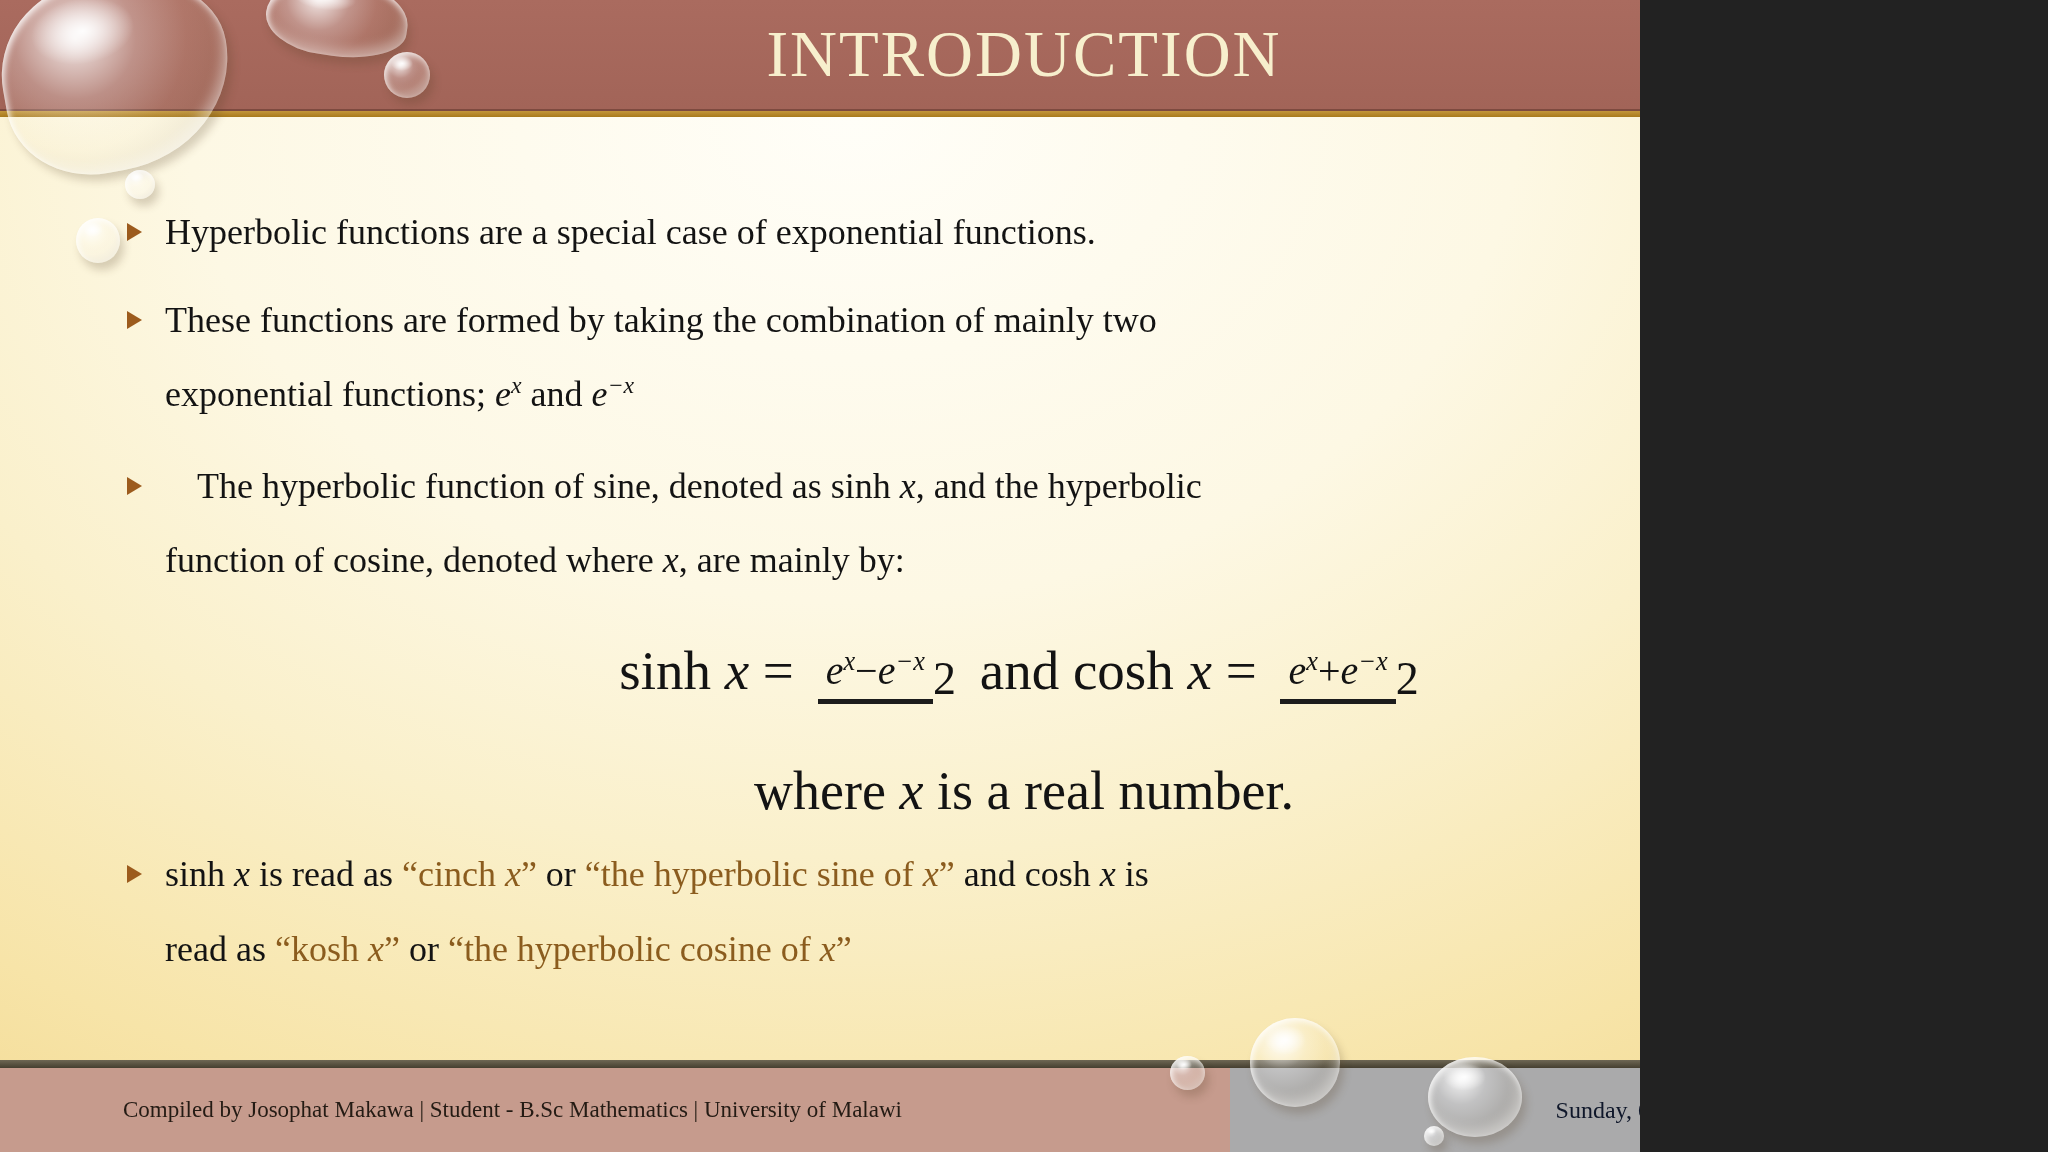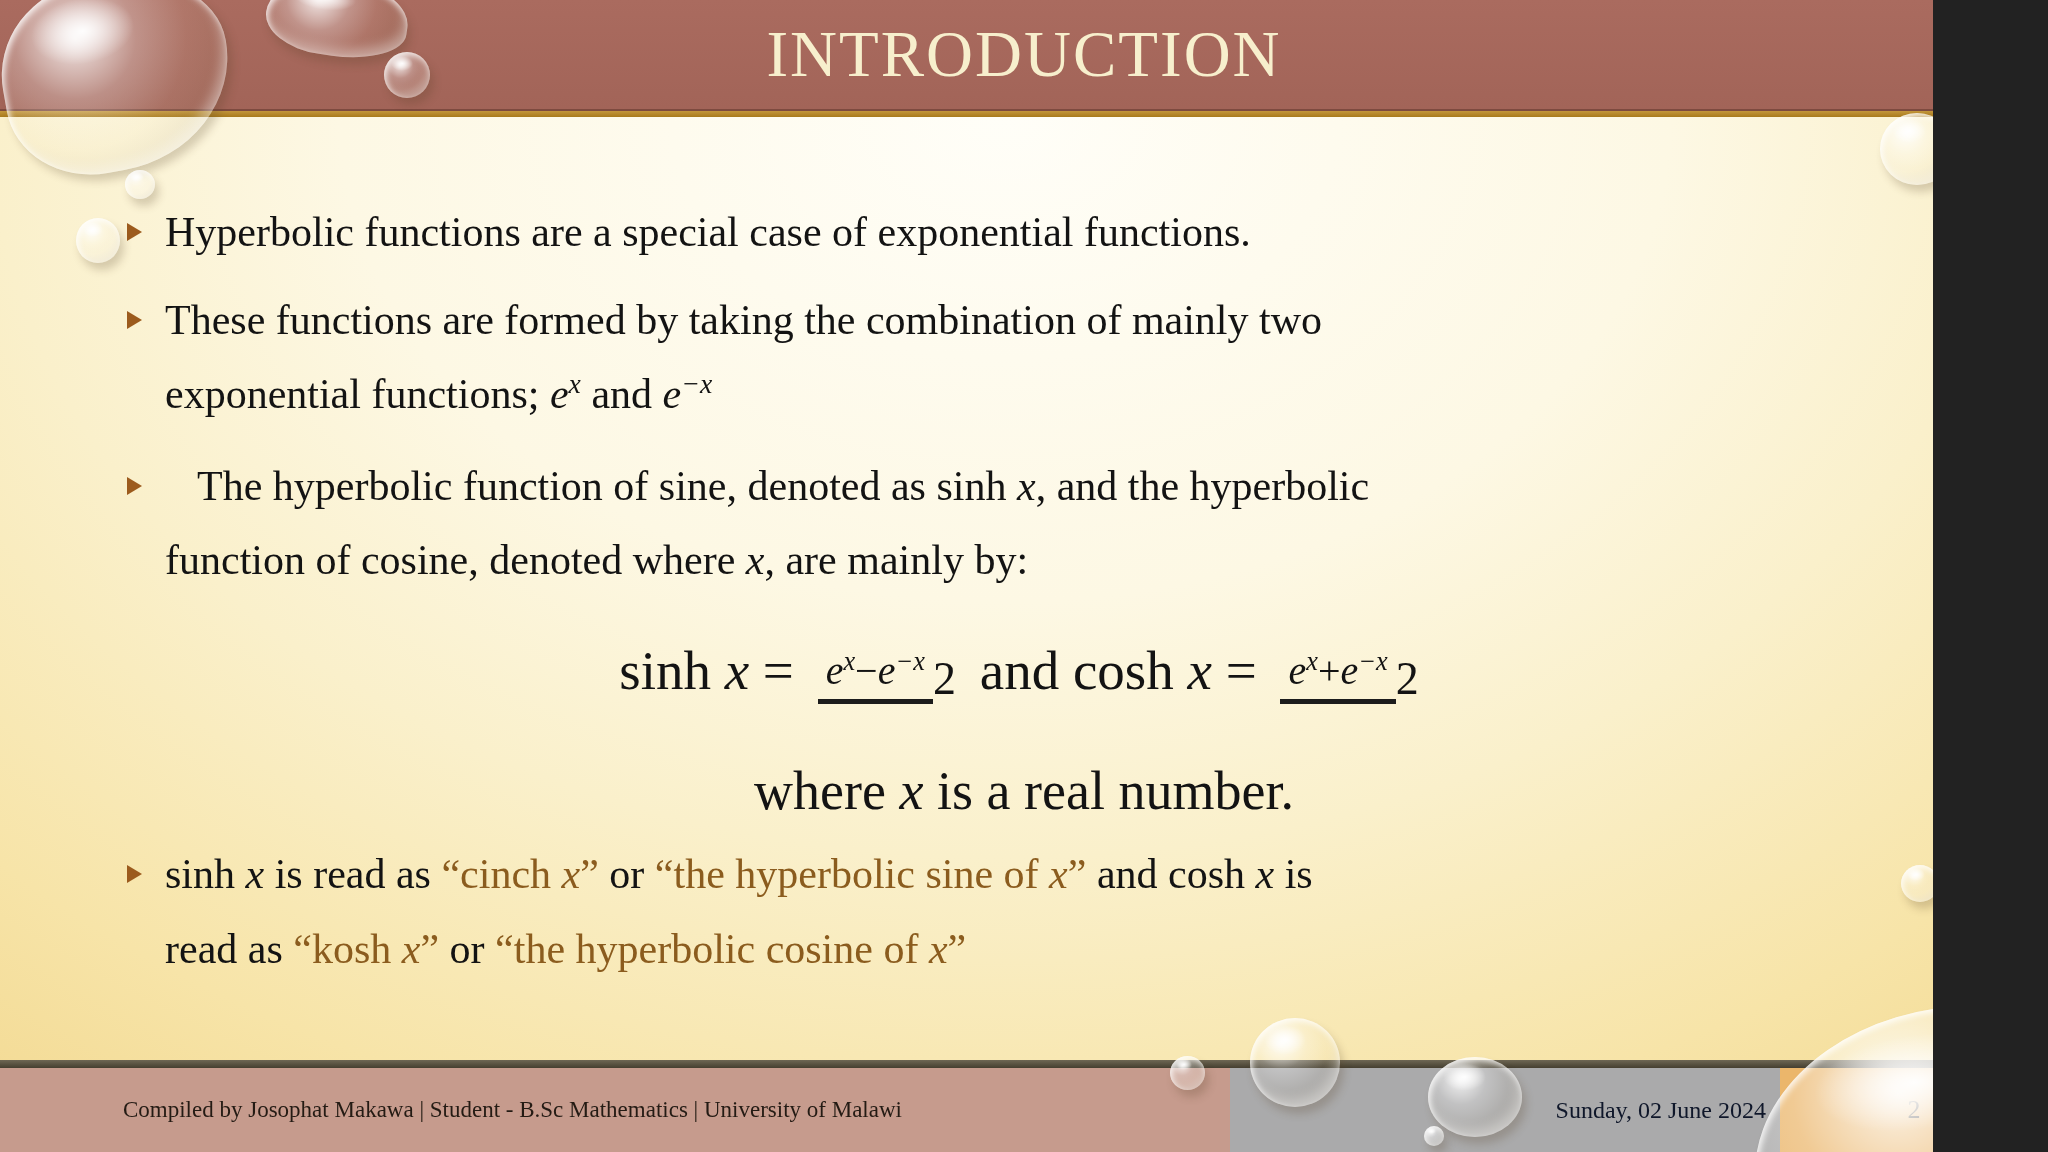--- a/index.html
+++ b/index.html
@@ -1,32 +1,32 @@
 <!DOCTYPE html>
 <html><head>
 <meta charset="utf-8">
 <style>
   html,body{margin:0;padding:0;background:#222;}
   .slide{
-    position:relative;width:1933px;height:1152px;overflow:hidden;
+    position:relative;width:1640px;height:1152px;overflow:hidden;
     font-family:"Liberation Serif",serif;color:#131313;
     background:radial-gradient(ellipse 1750px 1280px at 52% 10%,
       #fffef8 0%,#fdf8e4 38%,#faf0cb 58%,#f7e4a8 82%,#f2d88f 100%);
   }
   
   .titlebar{position:absolute;top:0;left:0;width:2048px;height:109px;
     background:linear-gradient(180deg,#aa6b5f 0%,#a26458 100%);
     border-bottom:2px solid #7d4a3f;
     display:flex;align-items:center;justify-content:center;z-index:3;}
   .goldline{position:absolute;top:111px;left:0;width:2048px;height:6px;
     background:linear-gradient(180deg,#c3963b,#a87a1c);z-index:3;}
   .page-title{font-size:65px;letter-spacing:2px;color:#f7efcd;}
 
   
-  .line{position:absolute;left:165px;white-space:nowrap;font-size:42px;line-height:64px;z-index:2;}
+  .line{position:absolute;left:165px;white-space:nowrap;font-size:36px;line-height:64px;z-index:2;}
   .tri{position:absolute;left:127px;width:0;height:0;z-index:2;
     border-top:9px solid transparent;border-bottom:9px solid transparent;
     border-left:15px solid #9c5b1d;}
   .mi{font-style:italic;}
   .brown{color:#8b5c1e;}
   .sup{font-size:0.66em;position:relative;top:-0.55em;font-style:italic;}
   .centerline{position:absolute;left:128px;width:1792px;text-align:center;white-space:nowrap;z-index:2;}
   .formula-line{top:598px;font-size:55px;line-height:145px;}
   .where-line{top:746px;font-size:54px;line-height:70px;margin-top:10px;}
   .frac{display:inline-flex;flex-direction:row;align-items:center;

